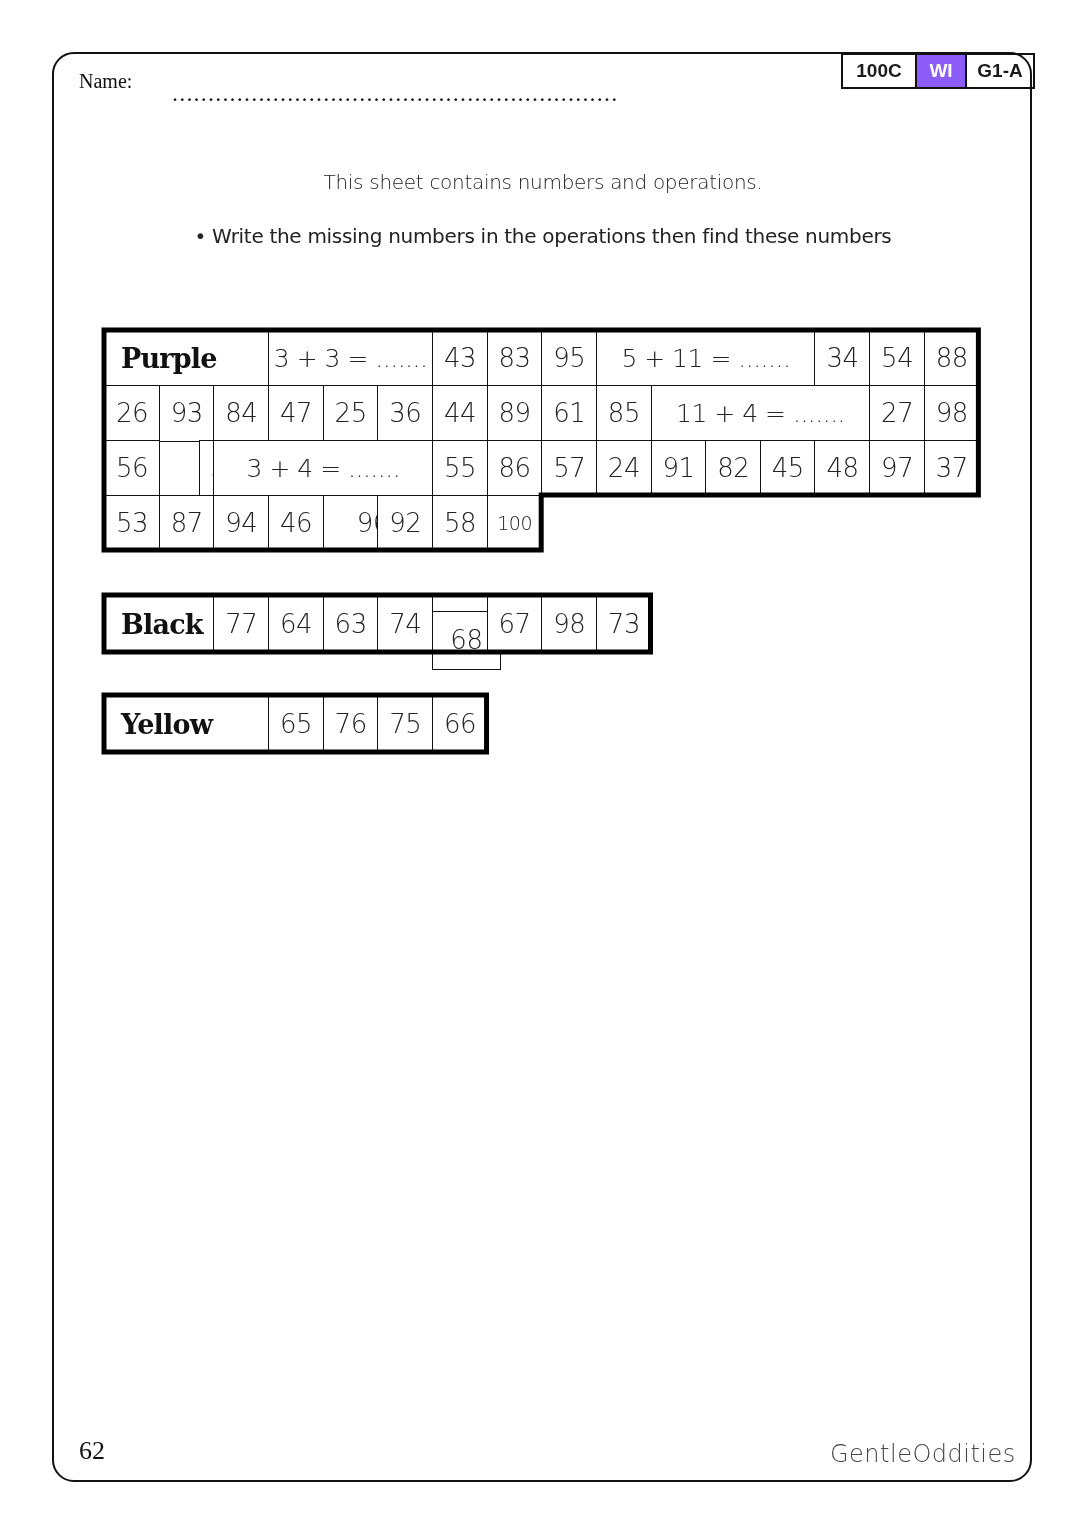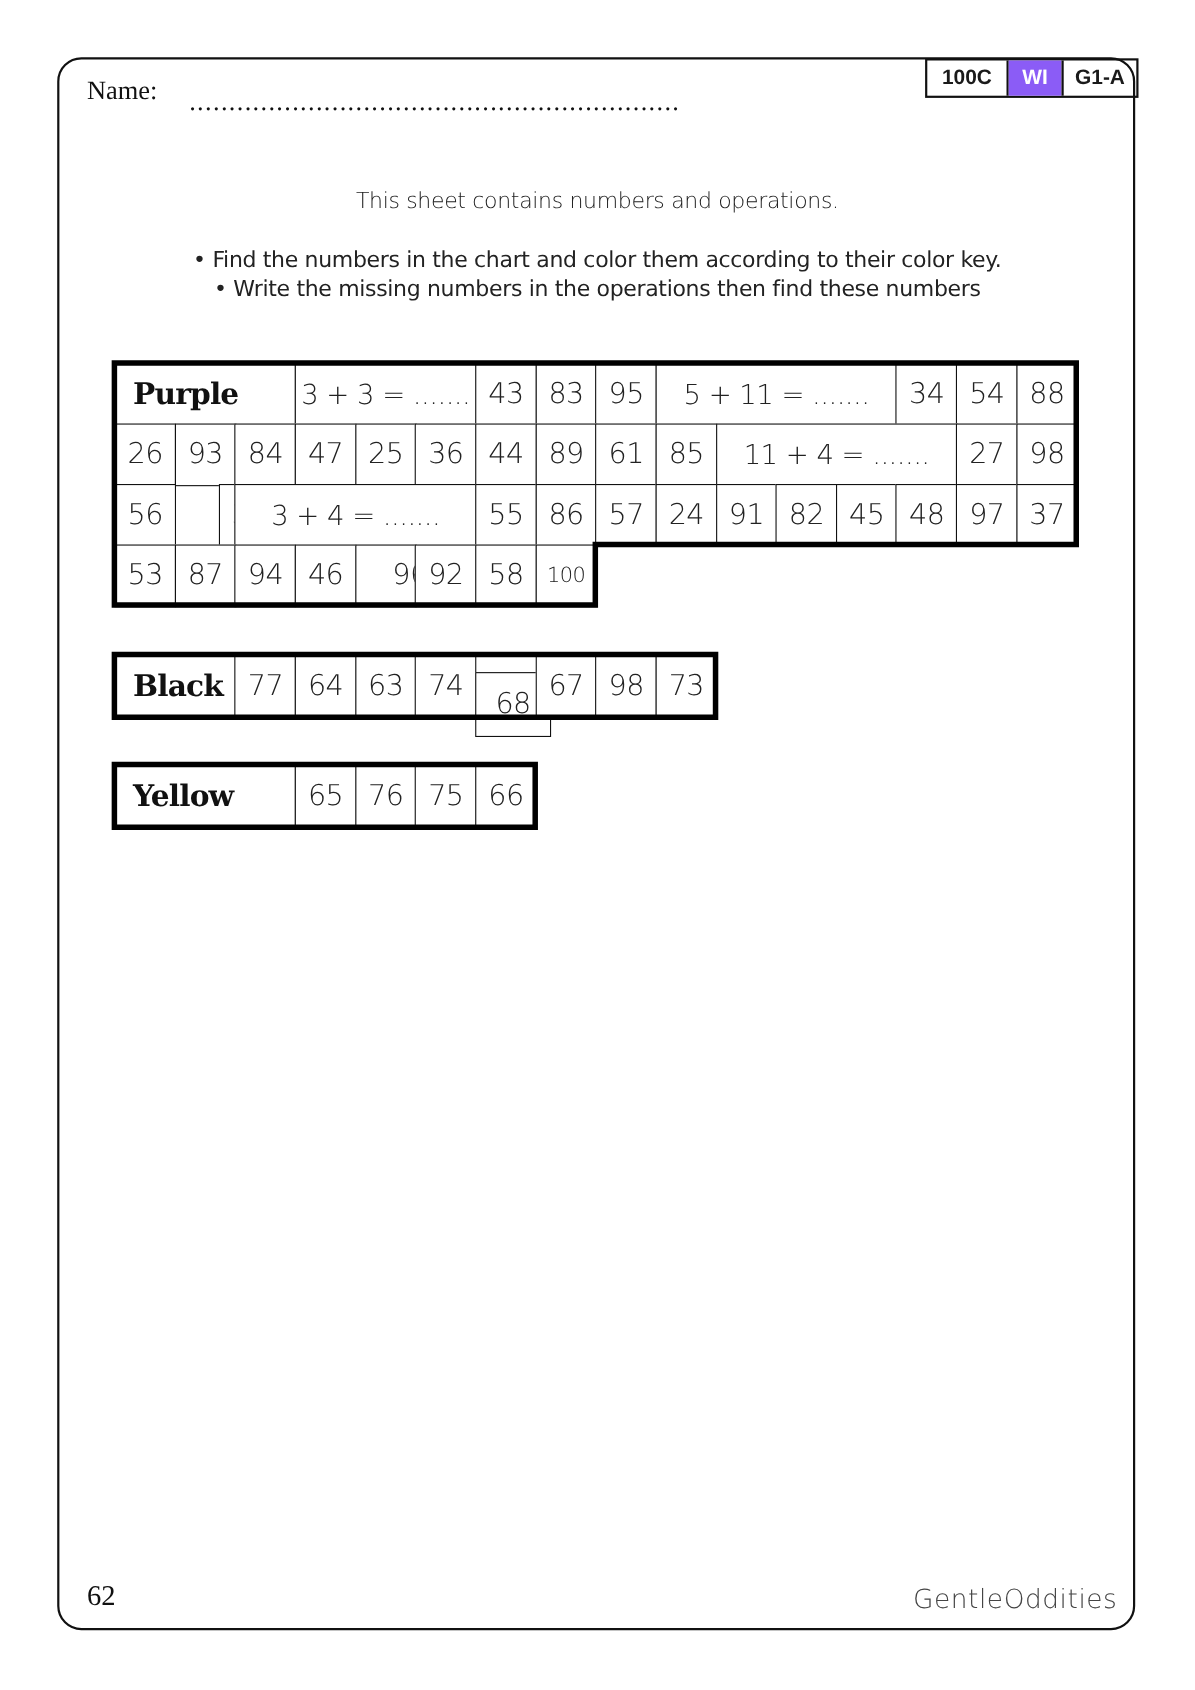--- a/index.html
+++ b/index.html
@@ -1,18 +1,18 @@
 <!DOCTYPE html>
 <html><head>
 <meta charset="utf-8">
 <style>
   html, body { margin:0; padding:0; background:#ffffff; }
   body { width:1086px; height:1536px; position:relative; overflow:hidden; font-family:"DejaVu Sans", sans-serif; color:#1a1a1a; }
   .frame { position:absolute; left:52px; top:52px; width:980px; height:1430px; border:2px solid #111; border-radius:22px; box-sizing:border-box; }
-  .name-label { position:absolute; left:79px; top:70px; font-family:"Liberation Serif", serif; font-size:24px; color:#111; }
+  .name-label { position:absolute; left:79px; top:70px; font-family:"Liberation Serif", serif; font-size:20px; color:#111; }
   .name-dots { position:absolute; left:172px; top:80px; width:472px; height:30px; font-family:"Liberation Serif", serif; font-size:24px; letter-spacing:1.2px; overflow:hidden; white-space:nowrap; color:#111; }
   .code-box { position:absolute; left:841px; top:53px; height:36px; display:flex; border:2px solid #111; box-sizing:border-box; }
   .code-cell { font-family:"Liberation Sans", sans-serif; font-weight:bold; font-size:19px; display:flex; align-items:center; justify-content:center; padding:0 2px; height:100%; }
   .code-cell.c1 { width:74px; box-sizing:border-box; border-right:2px solid #111; }
   .code-cell.c2 { width:48px; box-sizing:border-box; background:#8b5cf6; color:#fff; }
   .code-cell.c3 { width:68px; box-sizing:border-box; border-left:2px solid #111; }
   .intro { position:absolute; left:0; width:1086px; top:170px; text-align:center; font-family:"DejaVu Sans", sans-serif; font-size:20px; font-weight:300; color:#222; letter-spacing:-0.3px; }
   .bullets { position:absolute; left:0; width:1086px; top:223px; text-align:center; font-family:"DejaVu Sans", sans-serif; font-size:20px; line-height:26px; color:#222; letter-spacing:-0.3px; }
   .bullets div { white-space:nowrap; }
 
@@ -35,21 +35,20 @@
 <div class="name-dots">..............................................................</div>
 
 <div class="code-box">
   <div class="code-cell c1">100C</div>
   <div class="code-cell c2">WI</div>
   <div class="code-cell c3">G1-A</div>
 </div>
 
 <div class="intro">This sheet contains numbers and operations.</div>
 <div class="bullets">
-  <div>• Find the numbers in the chart and color them according to their color key.</div>
   <div>• Write the missing numbers in the operations then find these numbers</div>
 </div>
 
 <div id="purple-grid" class="grid" style="left: 104px; top: 330px;">
     <div class="cell label" style="left: 0px; top: 0px; width: 165.45px; height: 56.5px;">Purple</div>
     <div class="cell op" style="left: 163.95px; top: 0px; width: 165.45px; height: 56.5px;">3 + 3 = .......</div>
     <div class="cell" style="left: 327.9px; top: 0px; width: 56.15px; height: 56.5px;">43</div>
     <div class="cell" style="left: 382.55px; top: 0px; width: 56.15px; height: 56.5px;">83</div>
     <div class="cell" style="left: 437.2px; top: 0px; width: 56.15px; height: 56.5px;">95</div>
     <div class="cell op" style="left: 491.85px; top: 0px; width: 220.1px; height: 56.5px;">5 + 11 = .......</div>

